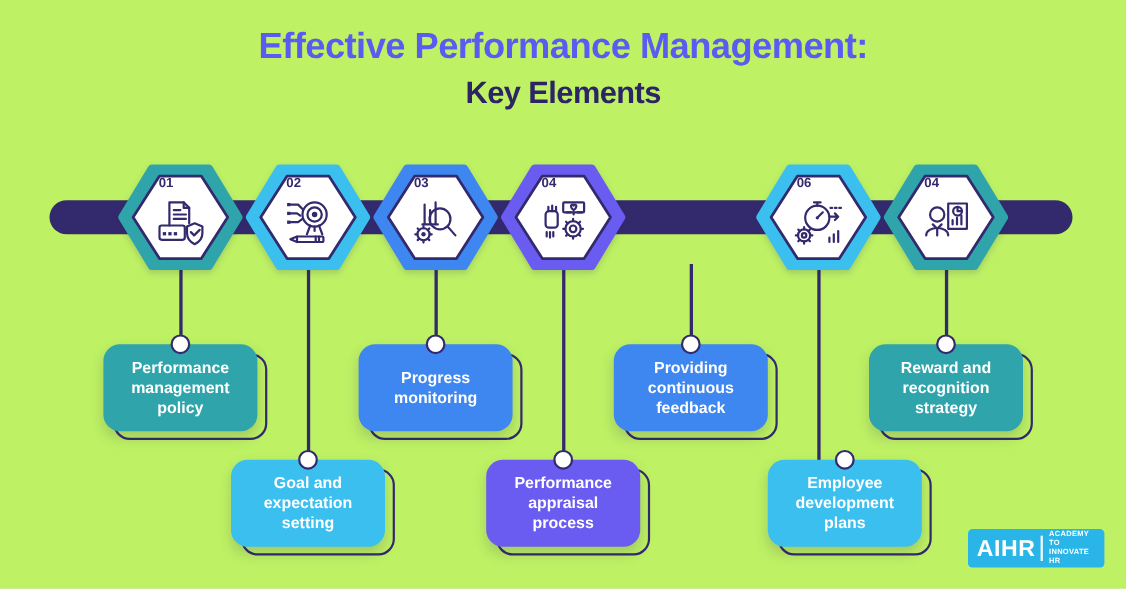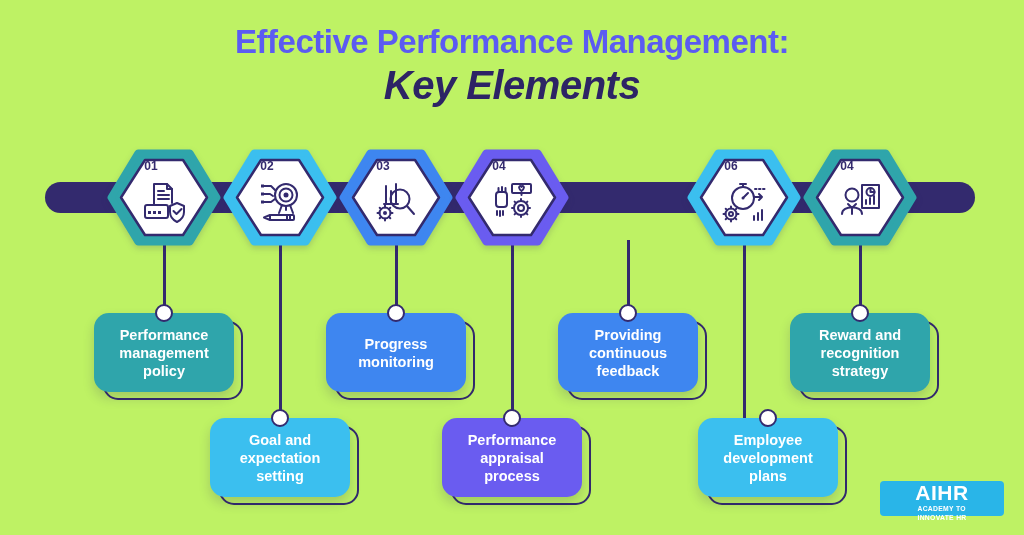--- a/index.html
+++ b/index.html
@@ -7,21 +7,21 @@
     --indigo:#332A6E; --title-violet:#5B5BF2; --title-navy:#2D2465;
     --logo-blue:#29B5E8; --box-text:#FFFFFF;
   }
   *{margin:0;padding:0;box-sizing:border-box;}
   body{font-family:"Liberation Sans", sans-serif; background:#e8e8e8;}
   .canvas{position:relative;width:1024px;height:535px;background:#bef264;overflow:hidden;}
 
   
   .title{position:absolute;top:22px;left:0;width:100%;text-align:center;font-weight:bold;letter-spacing:-0.5px;}
   .title .l1{font-size:33px;line-height:40px;color:var(--title-violet);}
-  .title .l2{font-size:40px;line-height:46px;color:var(--title-navy);font-style:italic;}
+  .title .l2{font-size:28px;line-height:46px;color:var(--title-navy);}
 
   
   .bar{position:absolute;left:45px;top:182px;width:930px;height:31px;background:var(--indigo);border-radius:16px;}
 
   
   .node{position:absolute;top:149px;width:114px;height:97px;}
   .node svg.hex{position:absolute;left:0;top:0;filter:drop-shadow(0 3px 3px rgba(40,30,90,.18));}
   .hex-outer{fill:var(--c);stroke:var(--c);stroke-width:7;stroke-linejoin:round;}
   .hex-inner{fill:#ffffff;stroke:var(--indigo);stroke-width:2.5;stroke-linejoin:round;}
   .num{position:absolute;top:10px;left:0;width:100%;padding-right:26px;text-align:center;
@@ -40,21 +40,21 @@
   .box-outline{position:absolute;left:9px;top:8px;width:140px;height:79px;border:2.5px solid var(--indigo);border-radius:15px;}
   .box-fill{position:absolute;left:0;top:0;width:140px;height:79px;background:var(--c);border-radius:15px;
             display:flex;align-items:center;justify-content:center;text-align:center;
             color:var(--box-text);font-weight:bold;font-size:14.5px;line-height:18px;padding:6px 10px;
             box-shadow:0 6px 12px rgba(40,30,90,.18);}
   .box-dot{position:absolute;left:61px;top:-9px;width:18px;height:18px;background:#fff;
            border:2.5px solid var(--indigo);border-radius:50%;}
 
   
   .logo{position:absolute;left:880px;top:481px;width:124px;height:35px;background:var(--logo-blue);
-        border-radius:4px;display:flex;align-items:center;padding:0 8px;color:#fff;flex-direction:column;}
+        border-radius:4px;display:flex;align-items:center;padding:0 8px;color:#fff;}
   .logo .aihr{font-size:21px;font-weight:bold;letter-spacing:0.5px;}
   .logo .sep{width:1.5px;height:23px;background:#fff;margin:0 6px 0 5px;}
   .logo .tag{font-size:6.8px;font-weight:bold;line-height:8.5px;letter-spacing:0.3px;}
 </style>
 </head>
 <body>
 
 <div class="canvas">
 
   <div class="title">

